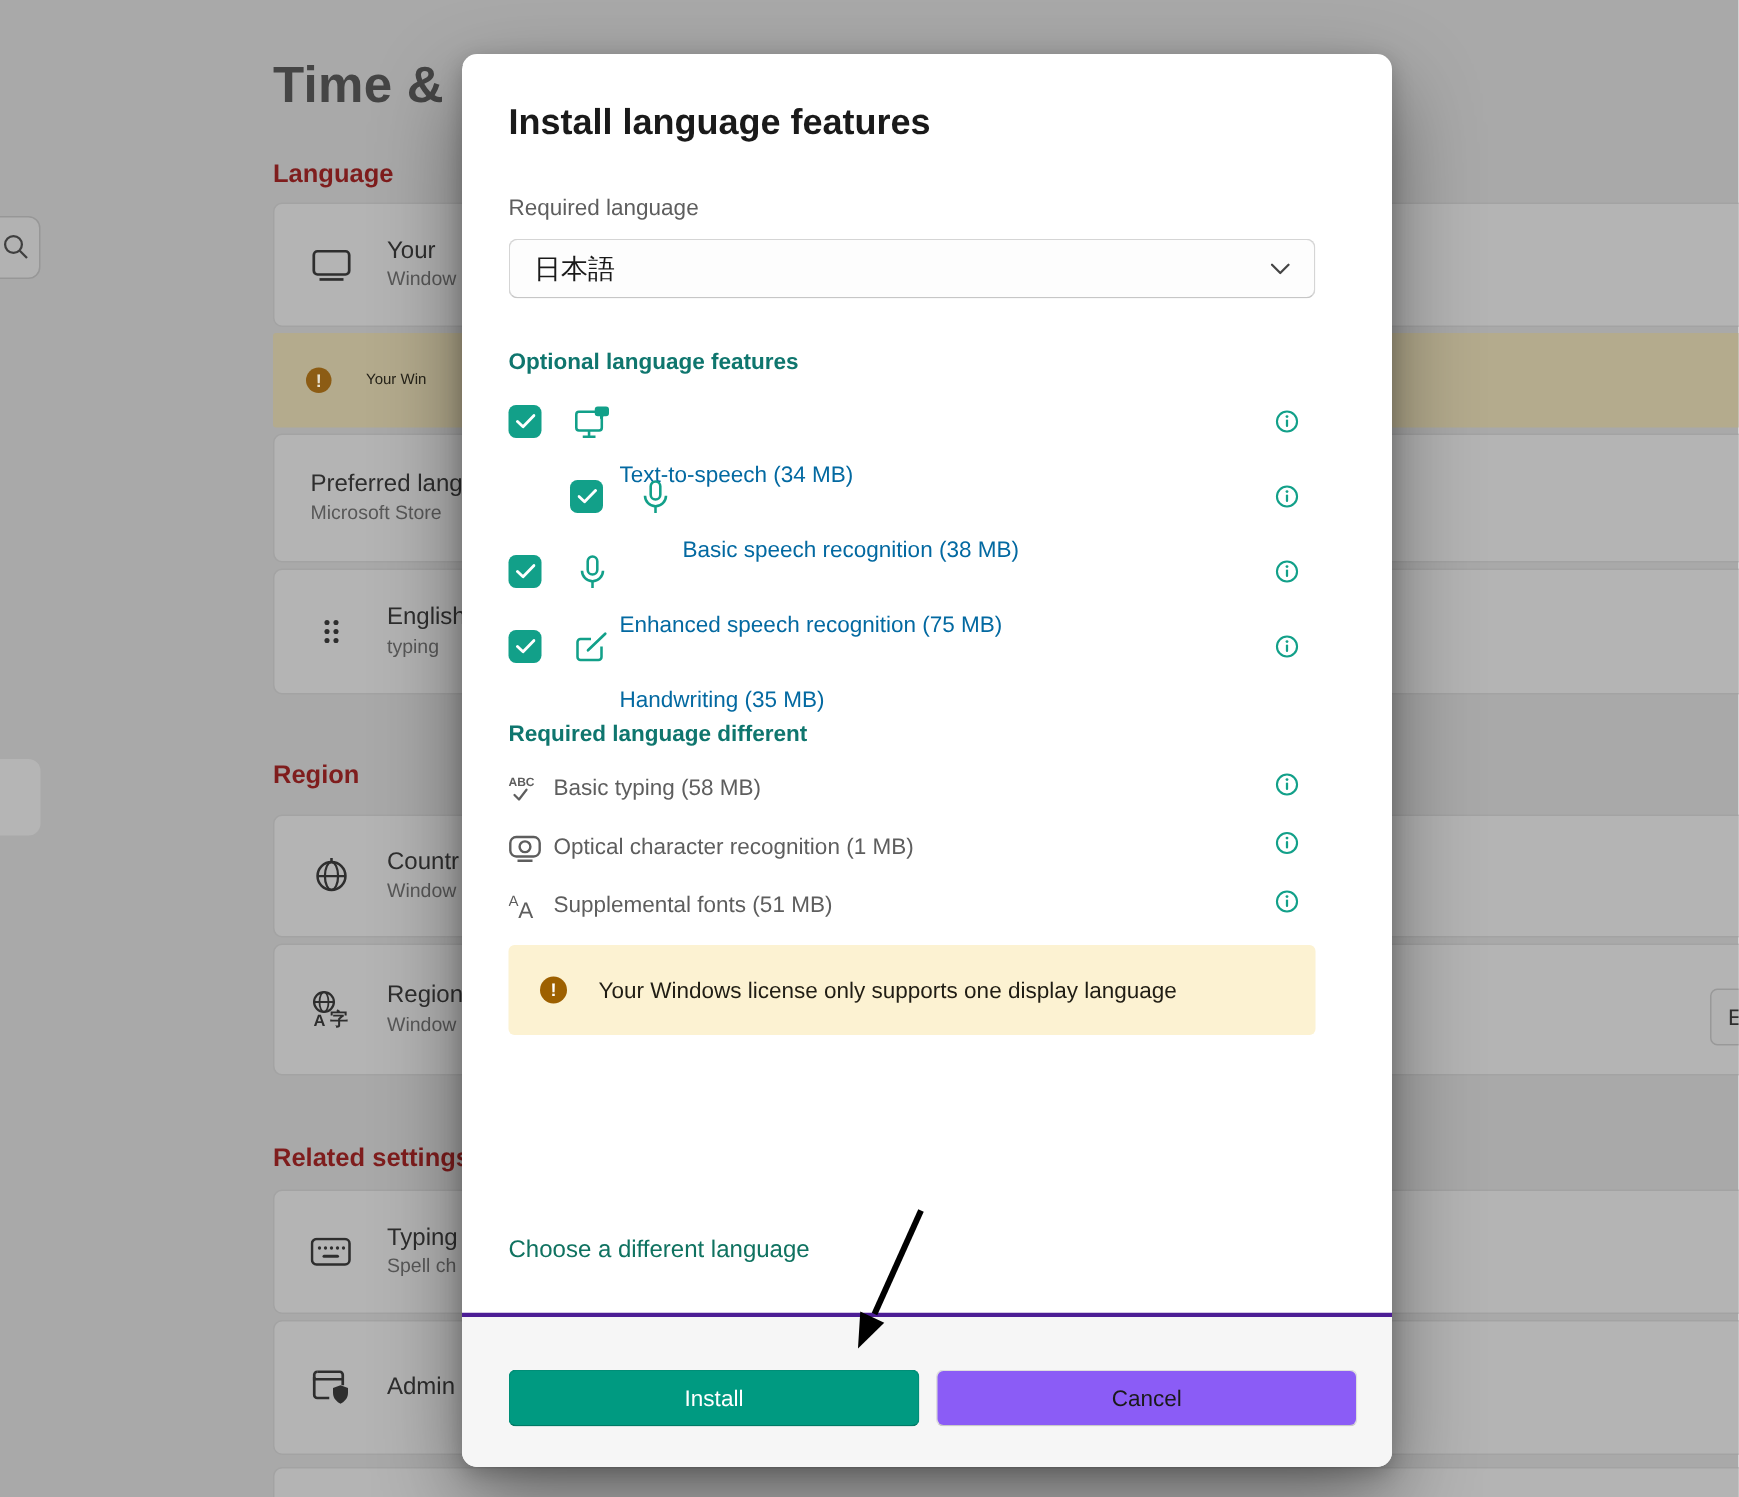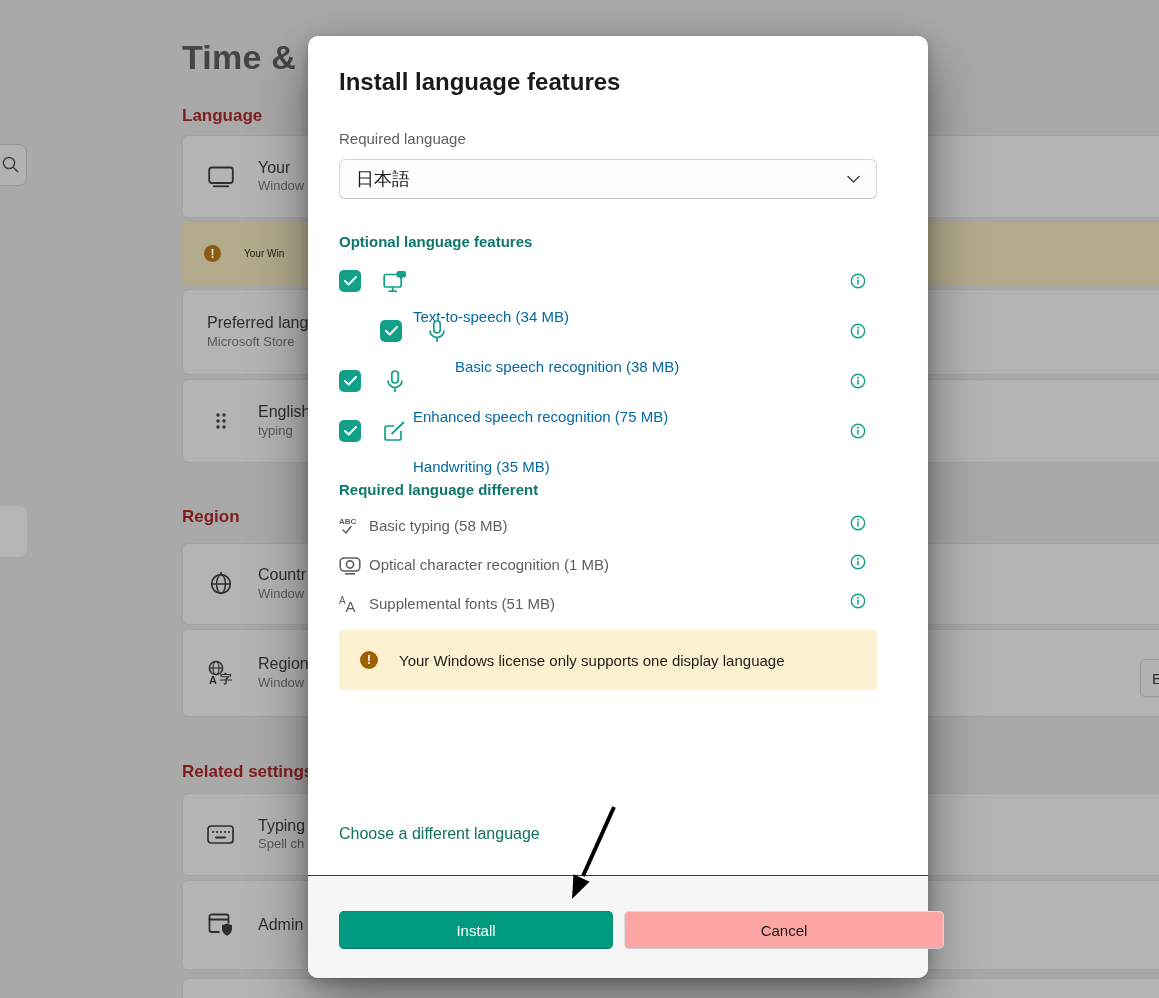--- a/index.html
+++ b/index.html
@@ -43,26 +43,26 @@
   .info-btn { position:absolute; left:511px; top:6px; width:16px; height:16px; }
   .req-row { left:31px; width:538px; height:26px; }
   .req-row .ricon { position:absolute; left:0; top:1px; width:22px; height:24px; display:flex; align-items:center; justify-content:center; }
   .req-row .rlabel { position:absolute; left:30px; top:3px; font-size:15px; color:#5e5e5e; white-space:nowrap; }
   .req-row .info-btn { top:1px; }
   .dlg-warning { left:31px; top:594px; width:538px; height:60px; background:#fcf2d2; border-radius:4px;
                  display:flex; align-items:center; padding-left:21px; gap:21px; }
   .dlg-warning .warn-circle { width:18px; height:18px; background:#9d6000; color:#fff; flex:0 0 18px; }
   .dlg-warning .wtext { font-size:15px; color:#201d14; }
   .dlg-link { left:31px; top:789px; font-size:16px; color:#0f7260; cursor:pointer; }
-  .dlg-footer { left:0; top:839px; width:620px; height:103px; background:#f6f6f6; border-top:1px solid #4c1d95;
+  .dlg-footer { left:0; top:839px; width:620px; height:103px; background:#f6f6f6; border-top:3px solid #4c1d95;
                 border-radius:0 0 10px 10px; }
   .btn { position:absolute; top:35px; height:38px; border-radius:5px; font-size:15px;
          display:flex; align-items:center; justify-content:center; cursor:pointer; }
   .btn-install { left:31px; width:274px; background:#009a81; border:1px solid #008e77; border-bottom-color:#007a66; color:#fff; }
-  .btn-cancel { left:316px; width:320px; background:#fca5a5; border:1px solid #dedede; border-bottom-color:#c9c9c9; color:#1a1a1a; }
+  .btn-cancel { left:316px; width:281px; background:#8b5cf6; border:1px solid #dedede; border-bottom-color:#c9c9c9; color:#1a1a1a; }
 
   .arrow-layer { left:0; top:0; width:1159px; height:998px; pointer-events:none; }
 </style>
 </head>
 <body>
 
 <div class="abs bg-title">Time &amp; l</div>
 
 <div class="abs bg-search"></div>
 <svg class="abs" style="left:1px;top:155px" width="19" height="19" viewBox="0 0 19 19">

